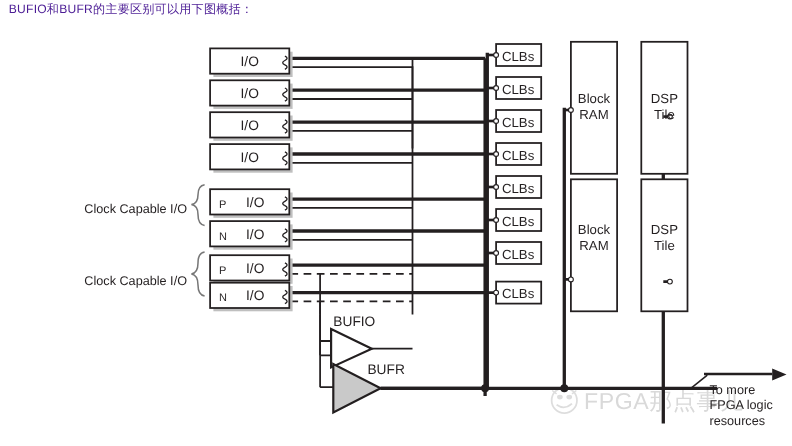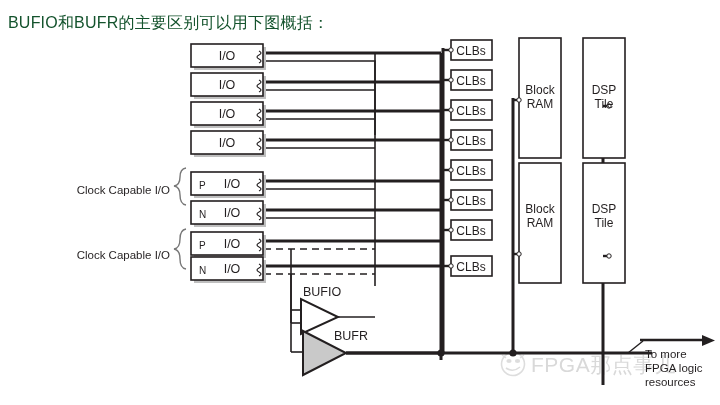--- a/index.html
+++ b/index.html
@@ -11,25 +11,25 @@
     width: 720px;
     height: 405px;
     position: relative;
     overflow: hidden;
     font-family: "Liberation Sans", "DejaVu Sans", sans-serif;
     color: #231f20;
   }
   #caption {
     position: absolute;
     left: 8px;
-    top: 14px;
-    font-size: 16px;
+    top: 0;
+    font-size: 11px;
     line-height: 18px;
     letter-spacing: 0.2px;
-    color: #14532d;
+    color: #4c1d95;
     white-space: nowrap;
   }
   #diagram {
     position: absolute;
     left: 0;
     top: 0;
     width: 720px;
     height: 405px;
   }
   .wm-text {

